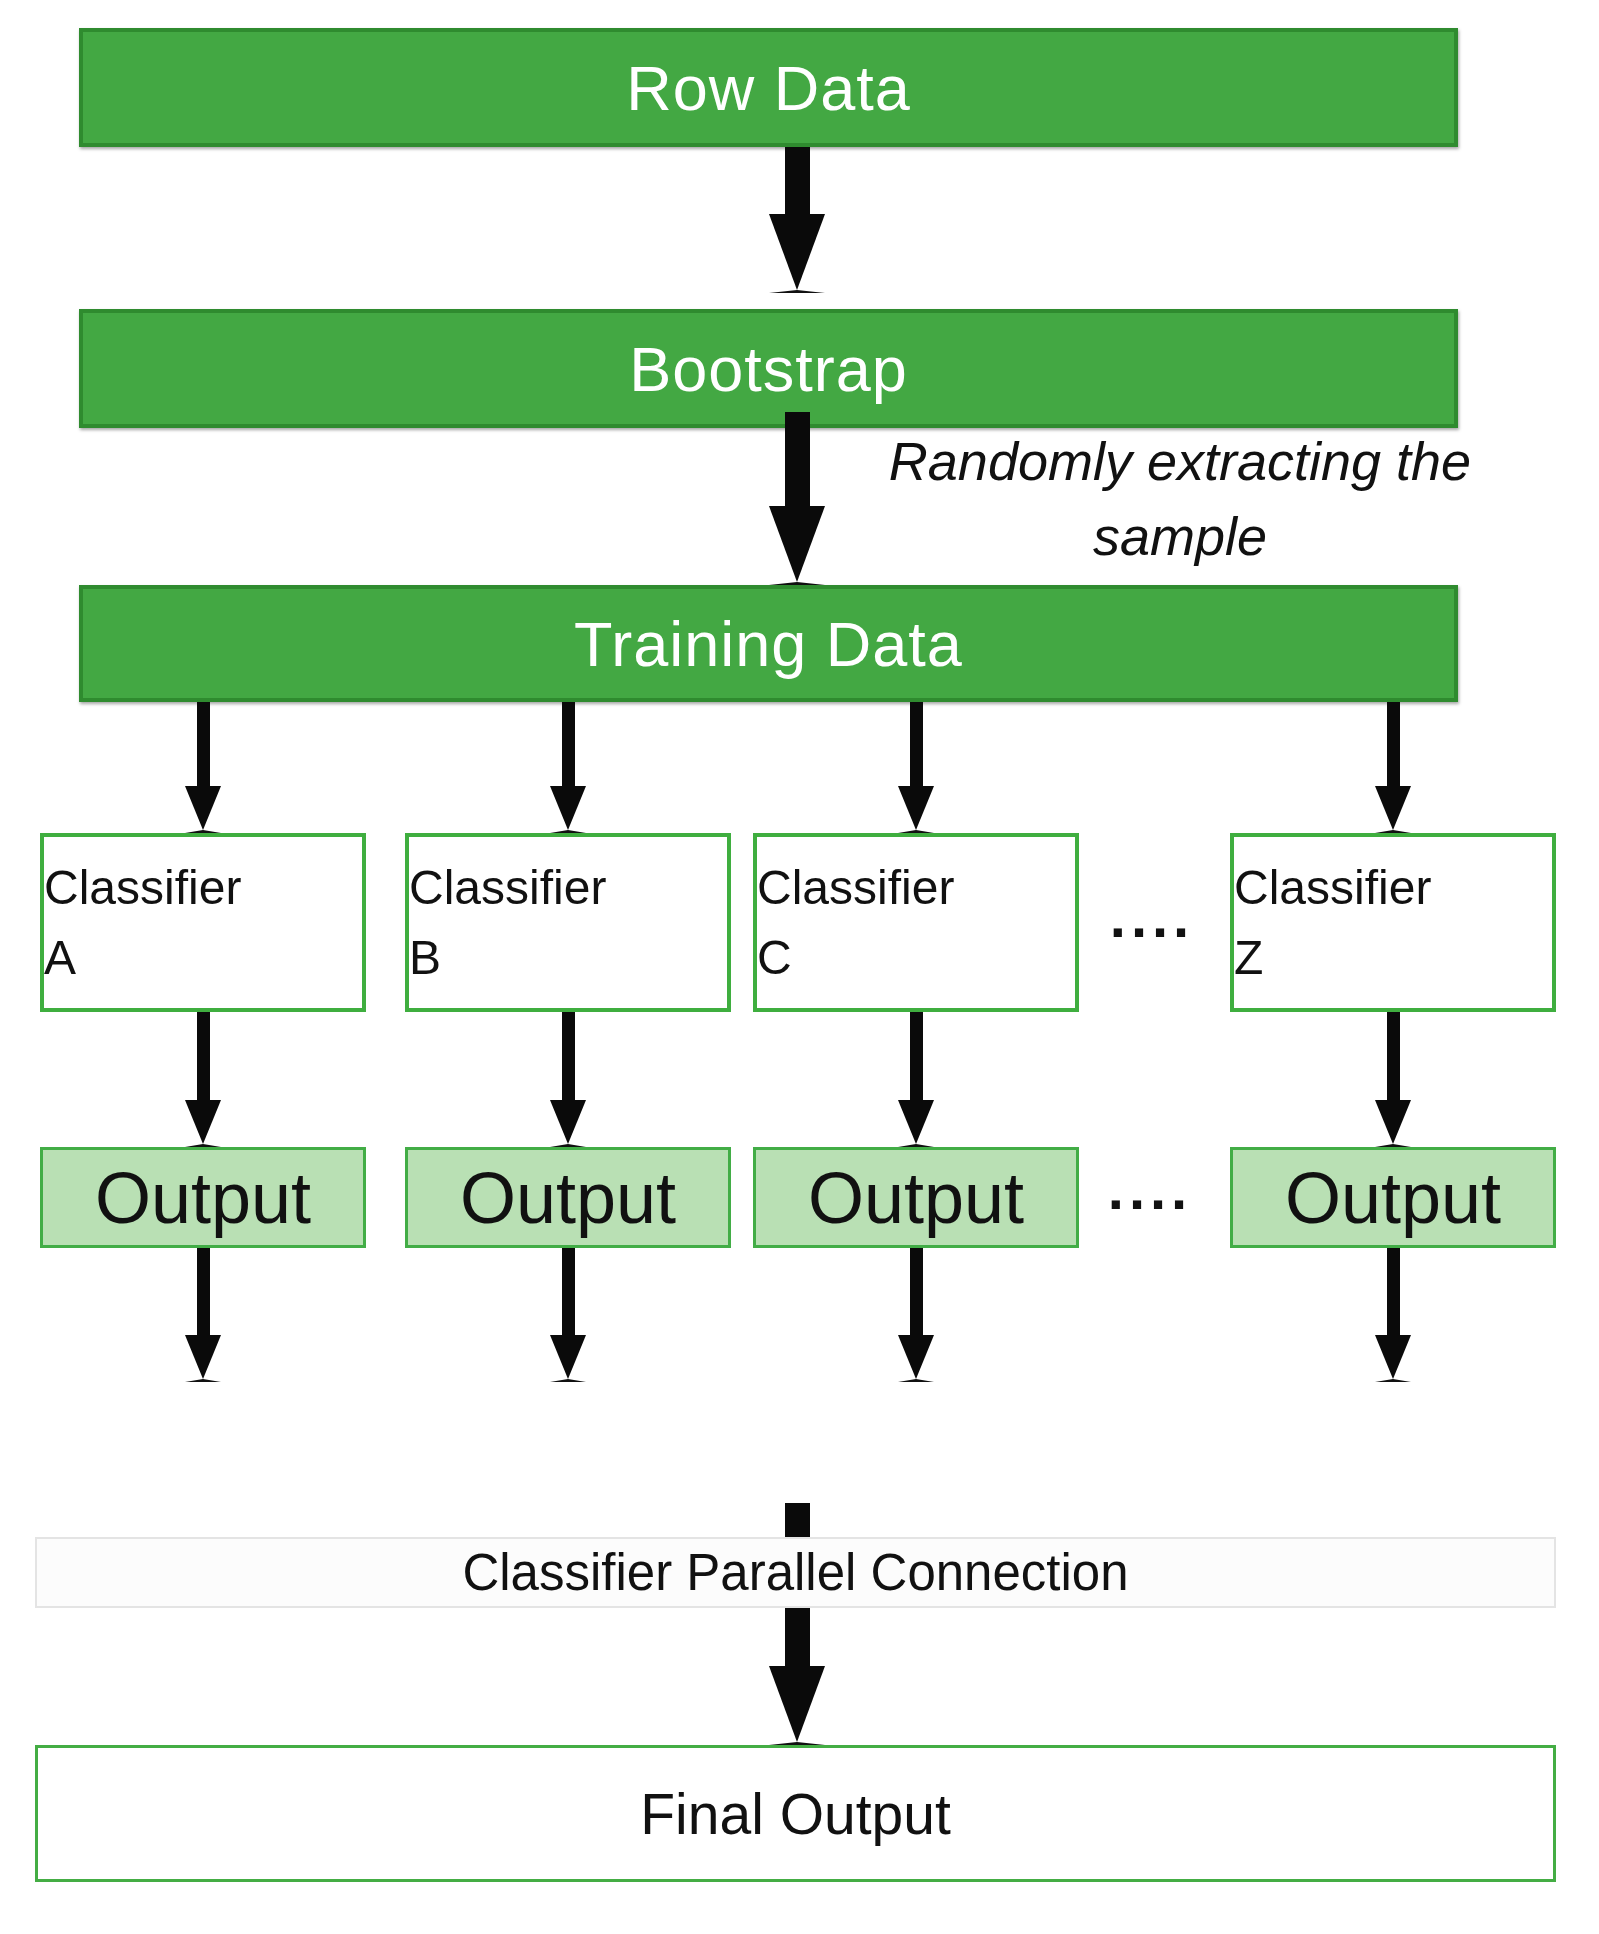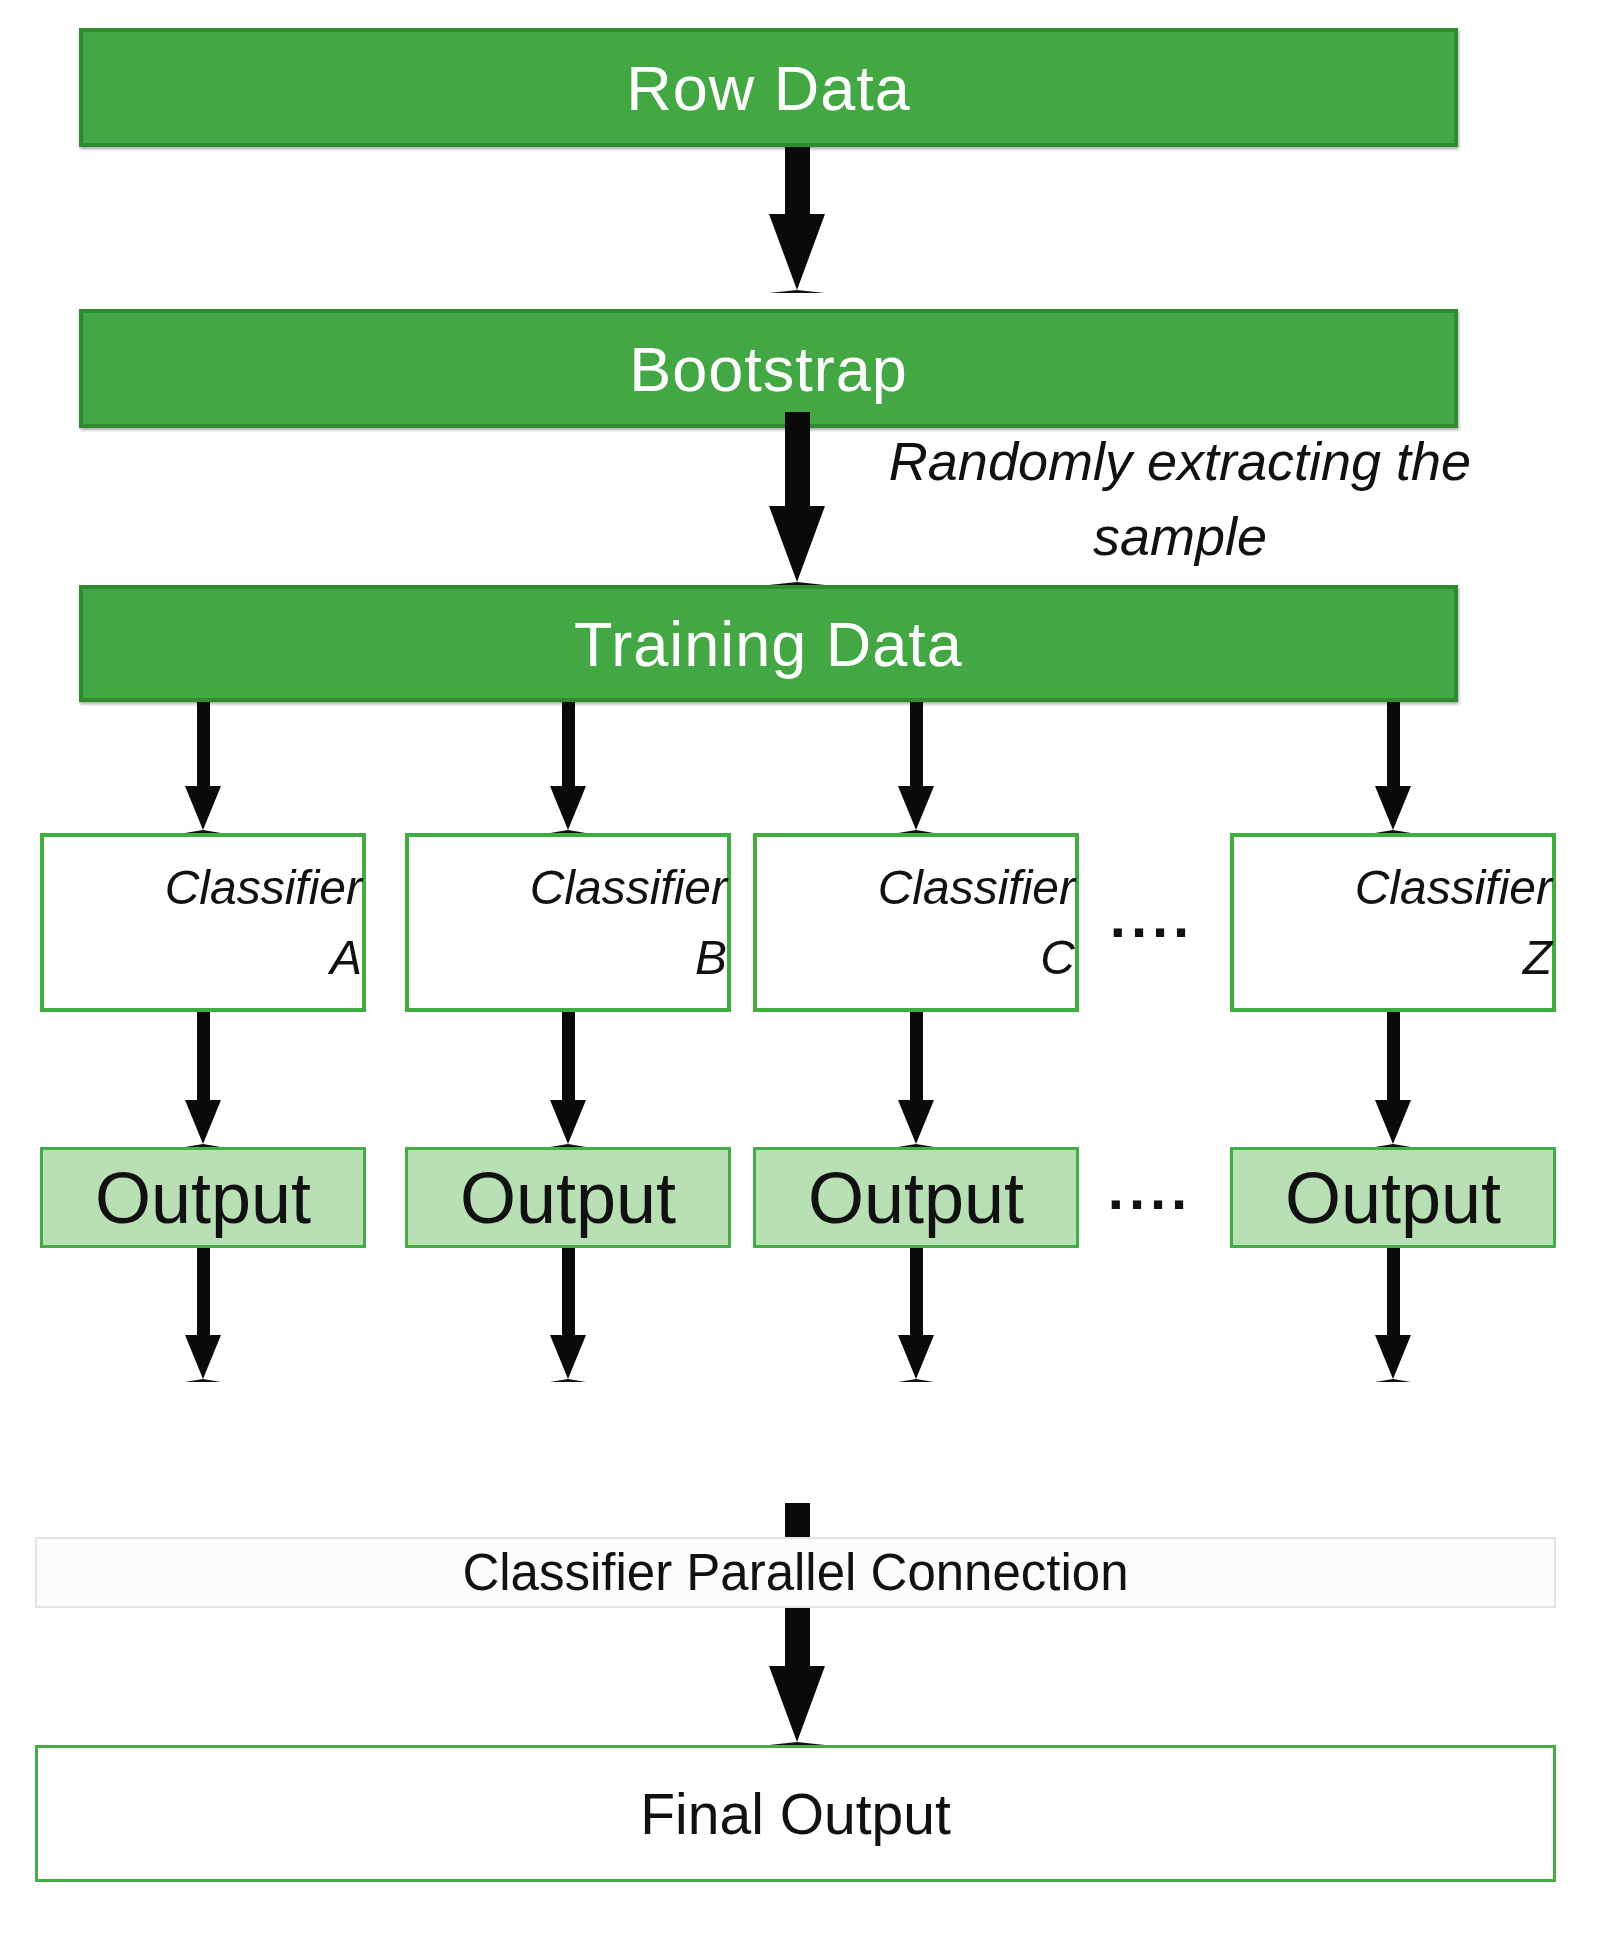--- a/index.html
+++ b/index.html
@@ -89,26 +89,25 @@
   .cls-box {
     position:absolute;
     top:833px;
     height:179px;
     width:326px;
     box-sizing:border-box;
     background:#ffffff;
     border:4px solid #3fae3f;
     display:flex;
     flex-direction:column;
-    align-items:flex-end;
+    align-items:flex-start;
     justify-content:center;
     font-size:48px;
     line-height:1.45;
     color:#111111;
-    font-style:italic;
   }
   .cls-a { left:40px; }
   .cls-b { left:405px; }
   .cls-c { left:753px; }
   .cls-z { left:1230px; }
 
   
   .out-box {
     position:absolute;
     top:1147px;

